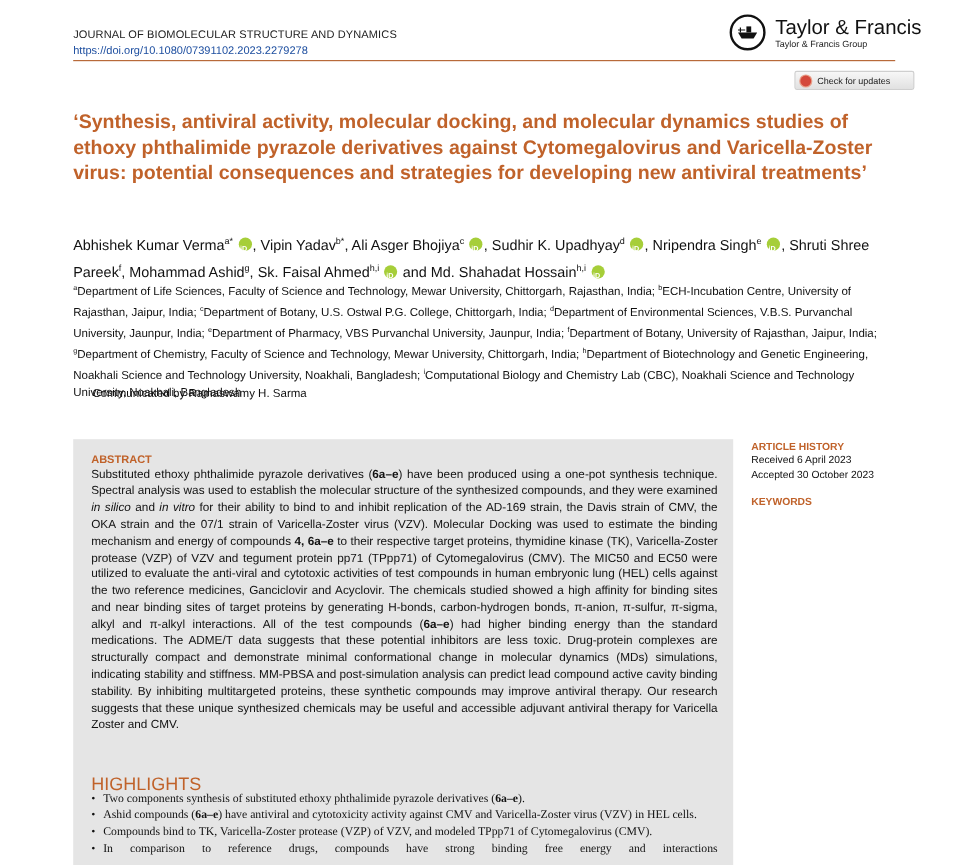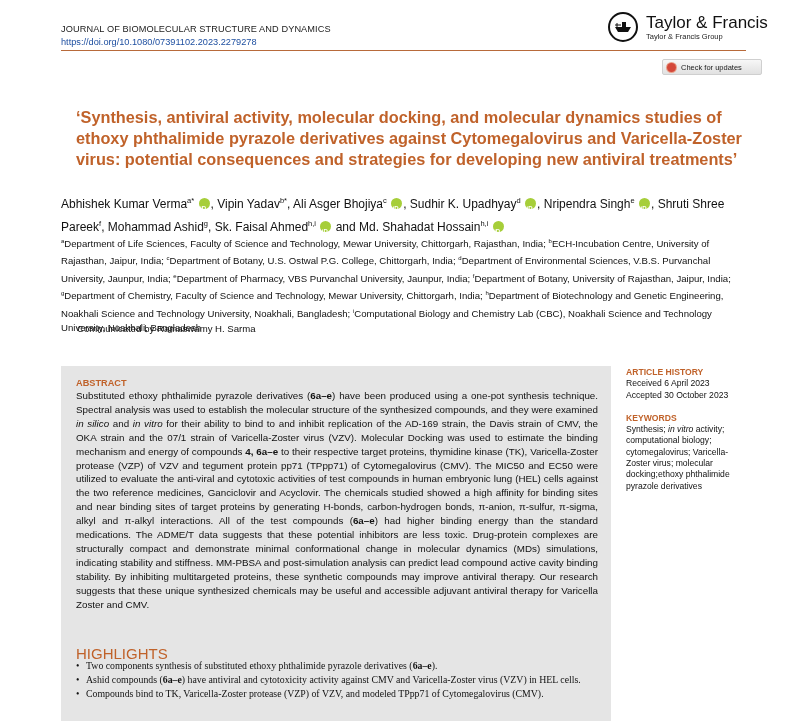--- a/index.html
+++ b/index.html
@@ -54,40 +54,40 @@
     <span class="logo-main">Taylor &amp; Francis</span>
     <span class="logo-sub">Taylor &amp; Francis Group</span>
   </div>
 </div>
 
 <div class="cfu">
   <span class="cfu-dot"></span>
   <span>Check for updates</span>
 </div>
 
-<h1 class="title" style="margin:15px">‘Synthesis, antiviral activity, molecular docking, and molecular dynamics studies of ethoxy phthalimide pyrazole derivatives against Cytomegalovirus and Varicella-Zoster virus: potential consequences and strategies for developing new antiviral treatments’</h1>
+<h1 class="title" style="margin:0">‘Synthesis, antiviral activity, molecular docking, and molecular dynamics studies of ethoxy phthalimide pyrazole derivatives against Cytomegalovirus and Varicella-Zoster virus: potential consequences and strategies for developing new antiviral treatments’</h1>
 
 <div class="authors" id="authors"><span>Abhishek Kumar Verma</span><sup>a*</sup> <span class="orcid"></span>, <span>Vipin Yadav</span><sup>b*</sup>, <span>Ali Asger Bhojiya</span><sup>c</sup> <span class="orcid"></span>, <span>Sudhir K. Upadhyay</span><sup>d</sup> <span class="orcid"></span>, <span>Nripendra Singh</span><sup>e</sup> <span class="orcid"></span>, <span>Shruti Shree Pareek</span><sup>f</sup>, <span>Mohammad Ashid</span><sup>g</sup>, <span>Sk. Faisal Ahmed</span><sup>h,i</sup> <span class="orcid"></span> and <span>Md. Shahadat Hossain</span><sup>h,i</sup> <span class="orcid"></span></div>
 
 <div class="affil" id="affil"><sup>a</sup><span>Department of Life Sciences, Faculty of Science and Technology, Mewar University, Chittorgarh, Rajasthan, India; </span><sup>b</sup><span>ECH-Incubation Centre, University of Rajasthan, Jaipur, India; </span><sup>c</sup><span>Department of Botany, U.S. Ostwal P.G. College, Chittorgarh, India; </span><sup>d</sup><span>Department of Environmental Sciences, V.B.S. Purvanchal University, Jaunpur, India; </span><sup>e</sup><span>Department of Pharmacy, VBS Purvanchal University, Jaunpur, India; </span><sup>f</sup><span>Department of Botany, University of Rajasthan, Jaipur, India; </span><sup>g</sup><span>Department of Chemistry, Faculty of Science and Technology, Mewar University, Chittorgarh, India; </span><sup>h</sup><span>Department of Biotechnology and Genetic Engineering, Noakhali Science and Technology University, Noakhali, Bangladesh; </span><sup>i</sup><span>Computational Biology and Chemistry Lab (CBC), Noakhali Science and Technology University, Noakhali, Bangladesh</span></div>
 
 <div class="comm">Communicated by Ramaswamy H. Sarma</div>
 
 <div class="box">
   <div class="abs-head">ABSTRACT</div>
   <div class="abs-text"><span>Substituted ethoxy phthalimide pyrazole derivatives (</span><b>6a–e</b><span>) have been produced using a one-pot synthesis technique. Spectral analysis was used to establish the molecular structure of the synthesized compounds, and they were examined </span><i>in silico</i><span> and </span><i>in vitro</i><span> for their ability to bind to and inhibit replication of the AD-169 strain, the Davis strain of CMV, the OKA strain and the 07/1 strain of Varicella-Zoster virus (VZV). Molecular Docking was used to estimate the binding mechanism and energy of compounds </span><b>4, 6a–e</b><span> to their respective target proteins, thymidine kinase (TK), Varicella-Zoster protease (VZP) of VZV and tegument protein pp71 (TPpp71) of Cytomegalovirus (CMV). The MIC50 and EC50 were utilized to evaluate the anti-viral and cytotoxic activities of test compounds in human embryonic lung (HEL) cells against the two reference medicines, Ganciclovir and Acyclovir. The chemicals studied showed a high affinity for binding sites and near binding sites of target proteins by generating H-bonds, carbon-hydrogen bonds, π-anion, π-sulfur, π-sigma, alkyl and π-alkyl interactions. All of the test compounds (</span><b>6a–e</b><span>) had higher binding energy than the standard medications. The ADME/T data suggests that these potential inhibitors are less toxic. Drug-protein complexes are structurally compact and demonstrate minimal conformational change in molecular dynamics (MDs) simulations, indicating stability and stiffness. MM-PBSA and post-simulation analysis can predict lead compound active cavity binding stability. By inhibiting multitargeted proteins, these synthetic compounds may improve antiviral therapy. Our research suggests that these unique synthesized chemicals may be useful and accessible adjuvant antiviral therapy for Varicella Zoster and CMV.</span></div>
 
   <div class="hl-head">HIGHLIGHTS</div>
   <ul class="hl-list">
     <li><span>Two components synthesis of substituted ethoxy phthalimide pyrazole derivatives (</span><b>6a–e</b><span>).</span></li>
     <li><span>Ashid compounds (</span><b>6a–e</b><span>) have antiviral and cytotoxicity activity against CMV and Varicella-Zoster virus (VZV) in HEL cells.</span></li>
     <li><span>Compounds bind to TK, Varicella-Zoster protease (VZP) of VZV, and modeled TPpp71 of Cytomegalovirus (CMV).</span></li>
+    <li style="text-align:justify;text-align-last:justify;"><span>In comparison to reference drugs, compounds have strong binding free energy and interactions</span></li>
   </ul>
 </div>
 
 <div class="side">
   <span class="side-head">ARTICLE HISTORY</span>
   <div>Received 6 April 2023</div>
   <div>Accepted 30 October 2023</div>
   <div class="gap"></div>
   <span class="side-head">KEYWORDS</span>
-  <div><span>Synthesis; </span><i>in vitro</i><span> activity; computational biology; cytomegalovirus; Varicella-Zoster virus; molecular docking;ethoxy phthalimide pyrazole derivatives</span></div>
 </div>
 
 </body></html>

